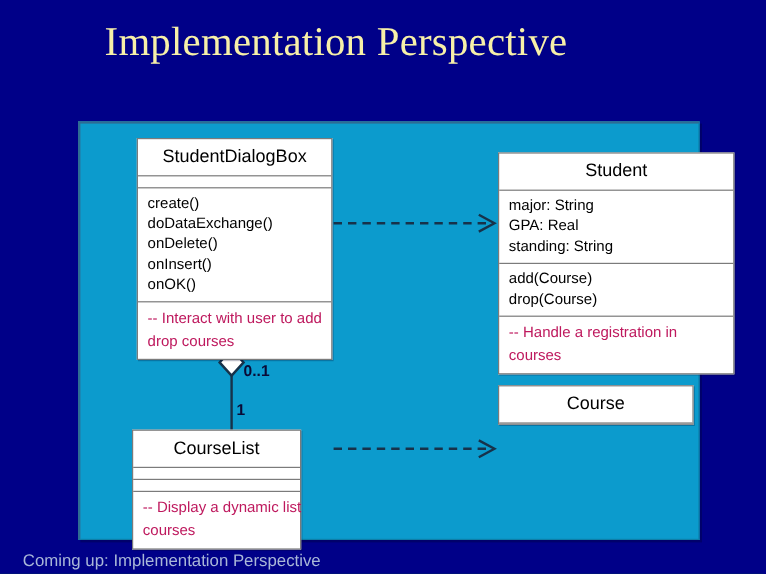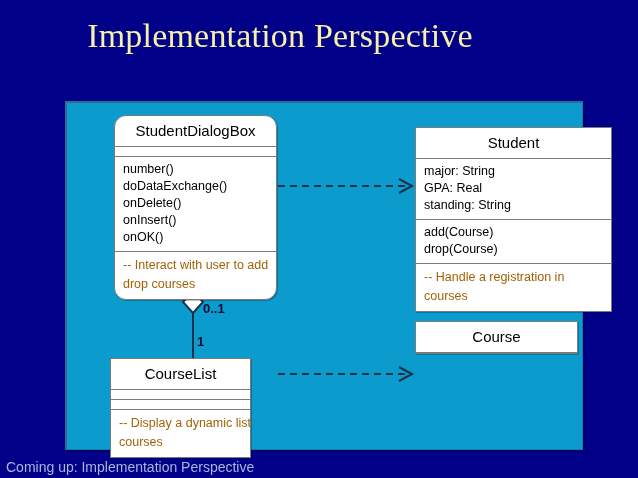--- a/index.html
+++ b/index.html
@@ -76,25 +76,25 @@
   }
   .uml-line {
     font-size: 12.5px;
     line-height: 17px;
     color: #000000;
     white-space: nowrap;
   }
   .uml-note-line {
     font-size: 12.5px;
     line-height: 19px;
-    color: #a16207;
-    white-space: nowrap;
-  }
-  
-  #class-studentdialogbox { left: 47px;  top: 12px;  width: 163px; border-radius: 12px; }
+    color: #be185d;
+    white-space: nowrap;
+  }
+  
+  #class-studentdialogbox { left: 47px;  top: 12px;  width: 163px; }
   #class-student          { left: 348px; top: 24px;  width: 197px; }
   #class-courselist       { left: 43px;  top: 255px; width: 141px; }
   #class-course           { left: 348px; top: 218px; width: 163px; }
 
   
   #relations {
     position: absolute;
     left: 0;
     top: 0;
     width: 518px;
@@ -109,21 +109,21 @@
     color: #0A0A35;
     font-weight: bold;
     white-space: nowrap;
   }
   #mult-top    { left: 136px; top: 198px; }
   #mult-bottom { left: 130px; top: 231px; }
 
   
   #footer-note {
     position: absolute;
-    left: 6px;
+    left: 19px;
     top: 459px;
     font-size: 14px;
     line-height: 17px;
     color: #A9B7D8;
     white-space: nowrap;
   }
 </style>
 </head>
 <body>
 
@@ -151,21 +151,21 @@
       </g>
     </svg>
 
     <div class="mult-label" id="mult-top">0..1</div>
     <div class="mult-label" id="mult-bottom">1</div>
 
     <div class="uml-class" id="class-studentdialogbox">
       <div class="uml-name">StudentDialogBox</div>
       <div class="uml-compartment empty"></div>
       <div class="uml-compartment">
-        <div class="uml-line">number()</div>
+        <div class="uml-line">create()</div>
         <div class="uml-line">doDataExchange()</div>
         <div class="uml-line">onDelete()</div>
         <div class="uml-line">onInsert()</div>
         <div class="uml-line">onOK()</div>
       </div>
       <div class="uml-compartment last">
         <div class="uml-note-line">-- Interact with user to add</div>
         <div class="uml-note-line"> drop courses</div>
       </div>
     </div>

